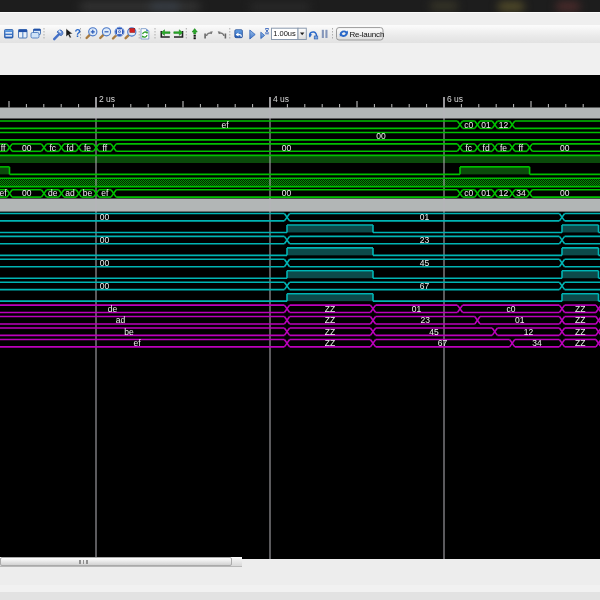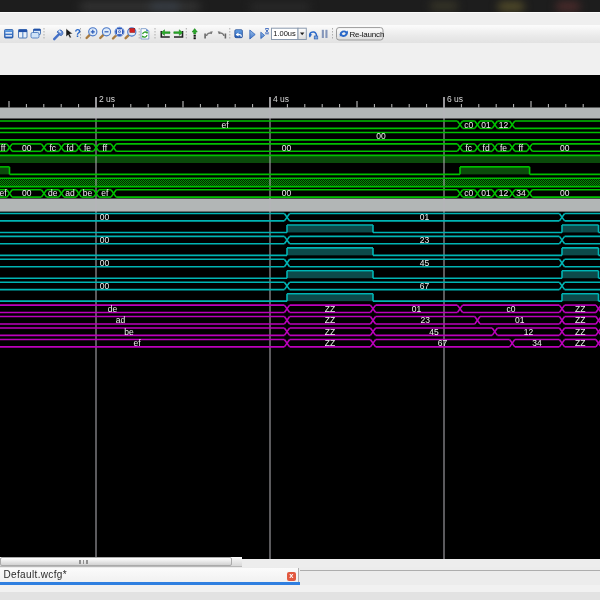--- a/index.html
+++ b/index.html
@@ -540,21 +540,14 @@
 <text x="537.1" y="271.15" font-size="8.5" fill="#f0f0f0" text-anchor="middle">34</text>
 <text x="580.3" y="271.15" font-size="8.5" fill="#f0f0f0" text-anchor="middle">ZZ</text>
 </svg></div>
 <div class="abs" id="bottompanel"></div>
 <div class="abs" id="hscroll">
   <div id="hthumb"></div>
   <div class="grip" style="left:79px;"></div>
   <div class="grip" style="left:82.5px;"></div>
   <div class="grip" style="left:86px;"></div>
 </div>
-<div class="abs" id="tabbar">
-  <div id="tab"></div>
-  <div id="tabline"></div>
-  <div id="tabrest"></div>
-  <div id="tabtxt">Default.wcfg*</div>
-  <div id="closex">x</div>
-</div>
 <div class="abs" id="bottom"></div>
 <div class="abs" id="bottom2"></div>
 </div>
 </body></html>

